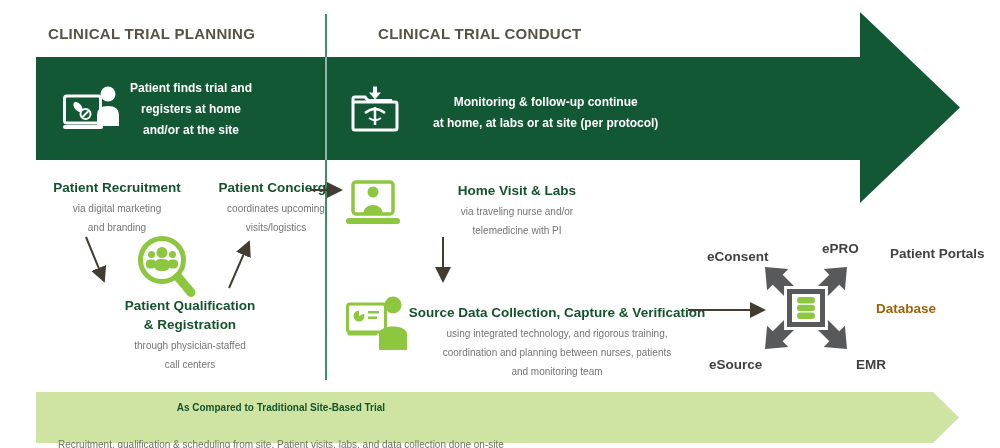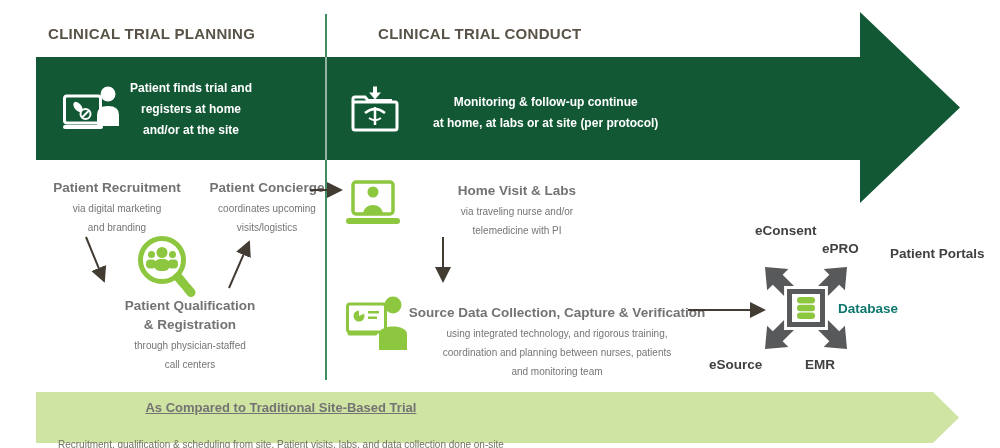--- a/index.html
+++ b/index.html
@@ -1,20 +1,20 @@
 <!DOCTYPE html>
 <html><head>
 <meta charset="utf-8">
 <style>
   html,body{margin:0;padding:0;background:#fff;}
   .canvas{position:relative;width:1000px;height:448px;background:#fff;overflow:hidden;
           font-family:"Liberation Sans", sans-serif;text-align:center;}
   .abs{position:absolute;}
   .hdr{position:absolute;top:25px;font-size:15px;font-weight:bold;letter-spacing:.3px;color:#585247;}
-  .sec-title{font-weight:bold;font-size:13.5px;color:#737373;line-height:19px;}
+  .sec-title{font-weight:bold;font-size:13.5px;color:#14532d;line-height:19px;}
   .sec-desc{font-size:10px;color:#747578;line-height:19px;margin-top:2px;}
   .banner-text{color:#fff;font-weight:bold;font-size:12px;line-height:21px;}
   .hub-label{position:absolute;font-weight:bold;font-size:13.5px;color:#414042;}
   .pre{white-space:pre-line;}
   .divider{position:absolute;left:325px;top:14px;width:2px;height:366px;background:#3E8E63;z-index:1;}
   .divider-light{position:absolute;left:325px;top:57px;width:2px;height:103px;background:rgba(255,255,255,.55);z-index:3;}
   .layer2{z-index:2;} .layer4{z-index:4;} .layer5{z-index:5;pointer-events:none;}
   .db-box{position:absolute;left:787px;top:289px;width:38px;height:38px;box-sizing:border-box;
           border:5px solid #58595B;background:#fff;z-index:4;display:flex;align-items:center;justify-content:center;}
 </style>
@@ -57,21 +57,21 @@
   </svg>
   <div class="abs layer4 banner-text pre" style="left:400px;top:92px;margin-left:33px;">Monitoring &amp; follow-up continue
 at home, at labs or at site (per protocol)</div>
 
   <div class="abs layer4" style="left:42px;top:178px;width:150px;">
     <div class="sec-title">Patient Recruitment</div>
     <div class="sec-desc pre">via digital marketing
 and branding</div>
   </div>
 
-  <div class="abs layer4" style="left:197px;top:178px;width:140px;">
+  <div class="abs layer4" style="left:206px;top:178px;width:140px;">
     <div class="sec-title">Patient Concierge</div>
     <div class="sec-desc pre">coordinates upcoming
 visits/logistics</div>
   </div>
 
   <svg class="abs layer4" style="left:135px;top:234px;" width="62" height="66">
     <circle cx="27" cy="26" r="21.5" fill="none" stroke="#8DC63F" stroke-width="5"></circle>
     <circle cx="16.5" cy="20.5" r="3.5" fill="#8DC63F"></circle>
     <rect x="11" y="25.5" width="10" height="9" rx="4" fill="#8DC63F"></rect>
     <circle cx="37.5" cy="20.5" r="3.5" fill="#8DC63F"></circle>
@@ -125,41 +125,41 @@
     <polygon points="24,-7 40,-7 40,-15 58,0 40,15 40,7 24,7 31,0" fill="#58595B" transform="translate(80,80) rotate(45)"></polygon>
     <polygon points="24,-7 40,-7 40,-15 58,0 40,15 40,7 24,7 31,0" fill="#58595B" transform="translate(80,80) rotate(135)"></polygon>
   </svg>
   <div class="db-box">
     <svg width="22" height="24">
       <rect x="2" y="1" width="18" height="6.5" rx="3.25" fill="#8DC63F"></rect>
       <rect x="2" y="8.8" width="18" height="6.5" rx="3.25" fill="#8DC63F"></rect>
       <rect x="2" y="16.6" width="18" height="6.5" rx="3.25" fill="#8DC63F"></rect>
     </svg>
   </div>
-  <div class="hub-label" style="left:707px;top:223px;margin-left:48px;">eConsent</div>
+  <div class="hub-label" style="left:707px;top:249px;">eConsent</div>
   <div class="hub-label" style="left:822px;top:241px;">ePRO</div>
   <div class="hub-label" style="left:864px;top:246px;padding-left:26px;">Patient Portals</div>
-  <div class="hub-label" style="left:838px;top:301px;color:#0f766e;">Database</div>
+  <div class="hub-label" style="left:876px;top:301px;color:#a16207;">Database</div>
   <div class="hub-label" style="left:709px;top:357px;">eSource</div>
-  <div class="hub-label" style="left:805px;top:357px;">EMR</div>
+  <div class="hub-label" style="left:856px;top:357px;">EMR</div>
 
   <svg class="abs layer5" style="left:0;top:0;" width="1000" height="448">
     <defs>
       <marker id="ah" markerWidth="9" markerHeight="9" refX="7" refY="4" orient="auto">
         <path d="M0,0 L8,4 L0,8 z" fill="#423C32"></path>
       </marker>
     </defs>
     <line x1="86" y1="237" x2="104" y2="281" stroke="#423C32" stroke-width="2" marker-end="url(#ah)"></line>
     <line x1="229" y1="288" x2="249" y2="242" stroke="#423C32" stroke-width="2" marker-end="url(#ah)"></line>
     <line x1="310" y1="190" x2="341" y2="190" stroke="#423C32" stroke-width="2" marker-end="url(#ah)"></line>
     <line x1="443" y1="237" x2="443" y2="281" stroke="#423C32" stroke-width="2" marker-end="url(#ah)"></line>
     <line x1="688" y1="310" x2="764" y2="310" stroke="#423C32" stroke-width="2" marker-end="url(#ah)"></line>
   </svg>
 
   <svg class="abs" style="left:0;top:0;" width="1000" height="448">
     <polygon points="36,392 933,392 959,417.5 933,443 36,443" fill="#CFE3A3"></polygon>
   </svg>
   <div class="abs" style="left:58px;top:398px;z-index:4;">
-    <div class="sec-title" style="font-size:13px;text-decoration:underline;">As Compared to Traditional Site-Based Trial</div>
+    <div class="sec-title" style="font-size:10px;">As Compared to Traditional Site-Based Trial</div>
     <div class="sec-desc" style="color:#70715F;margin-top:18px;">Recruitment, qualification &amp; scheduling from site. Patient visits, labs, and data collection done on-site</div>
   </div>
 
 </div>
 
 </body></html>

